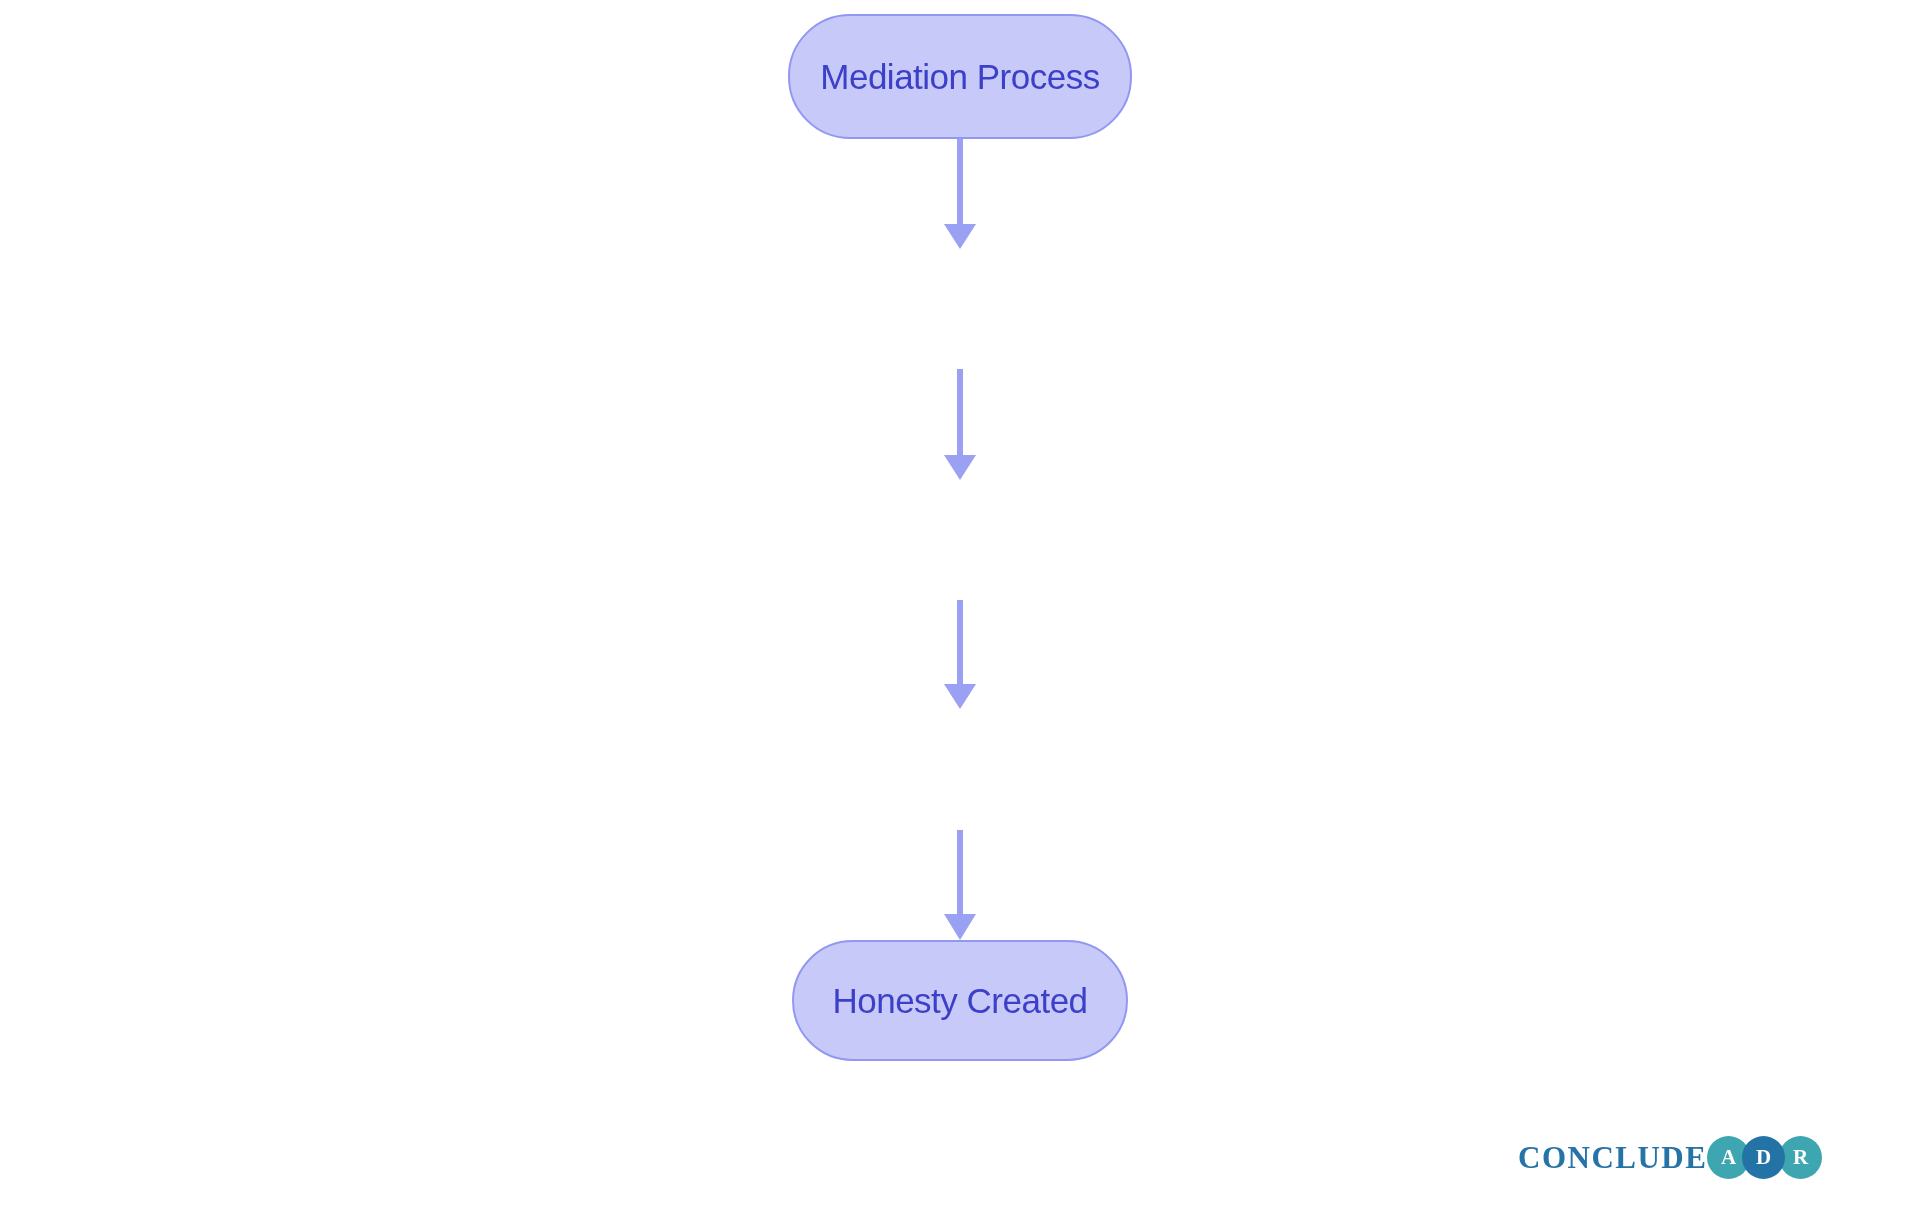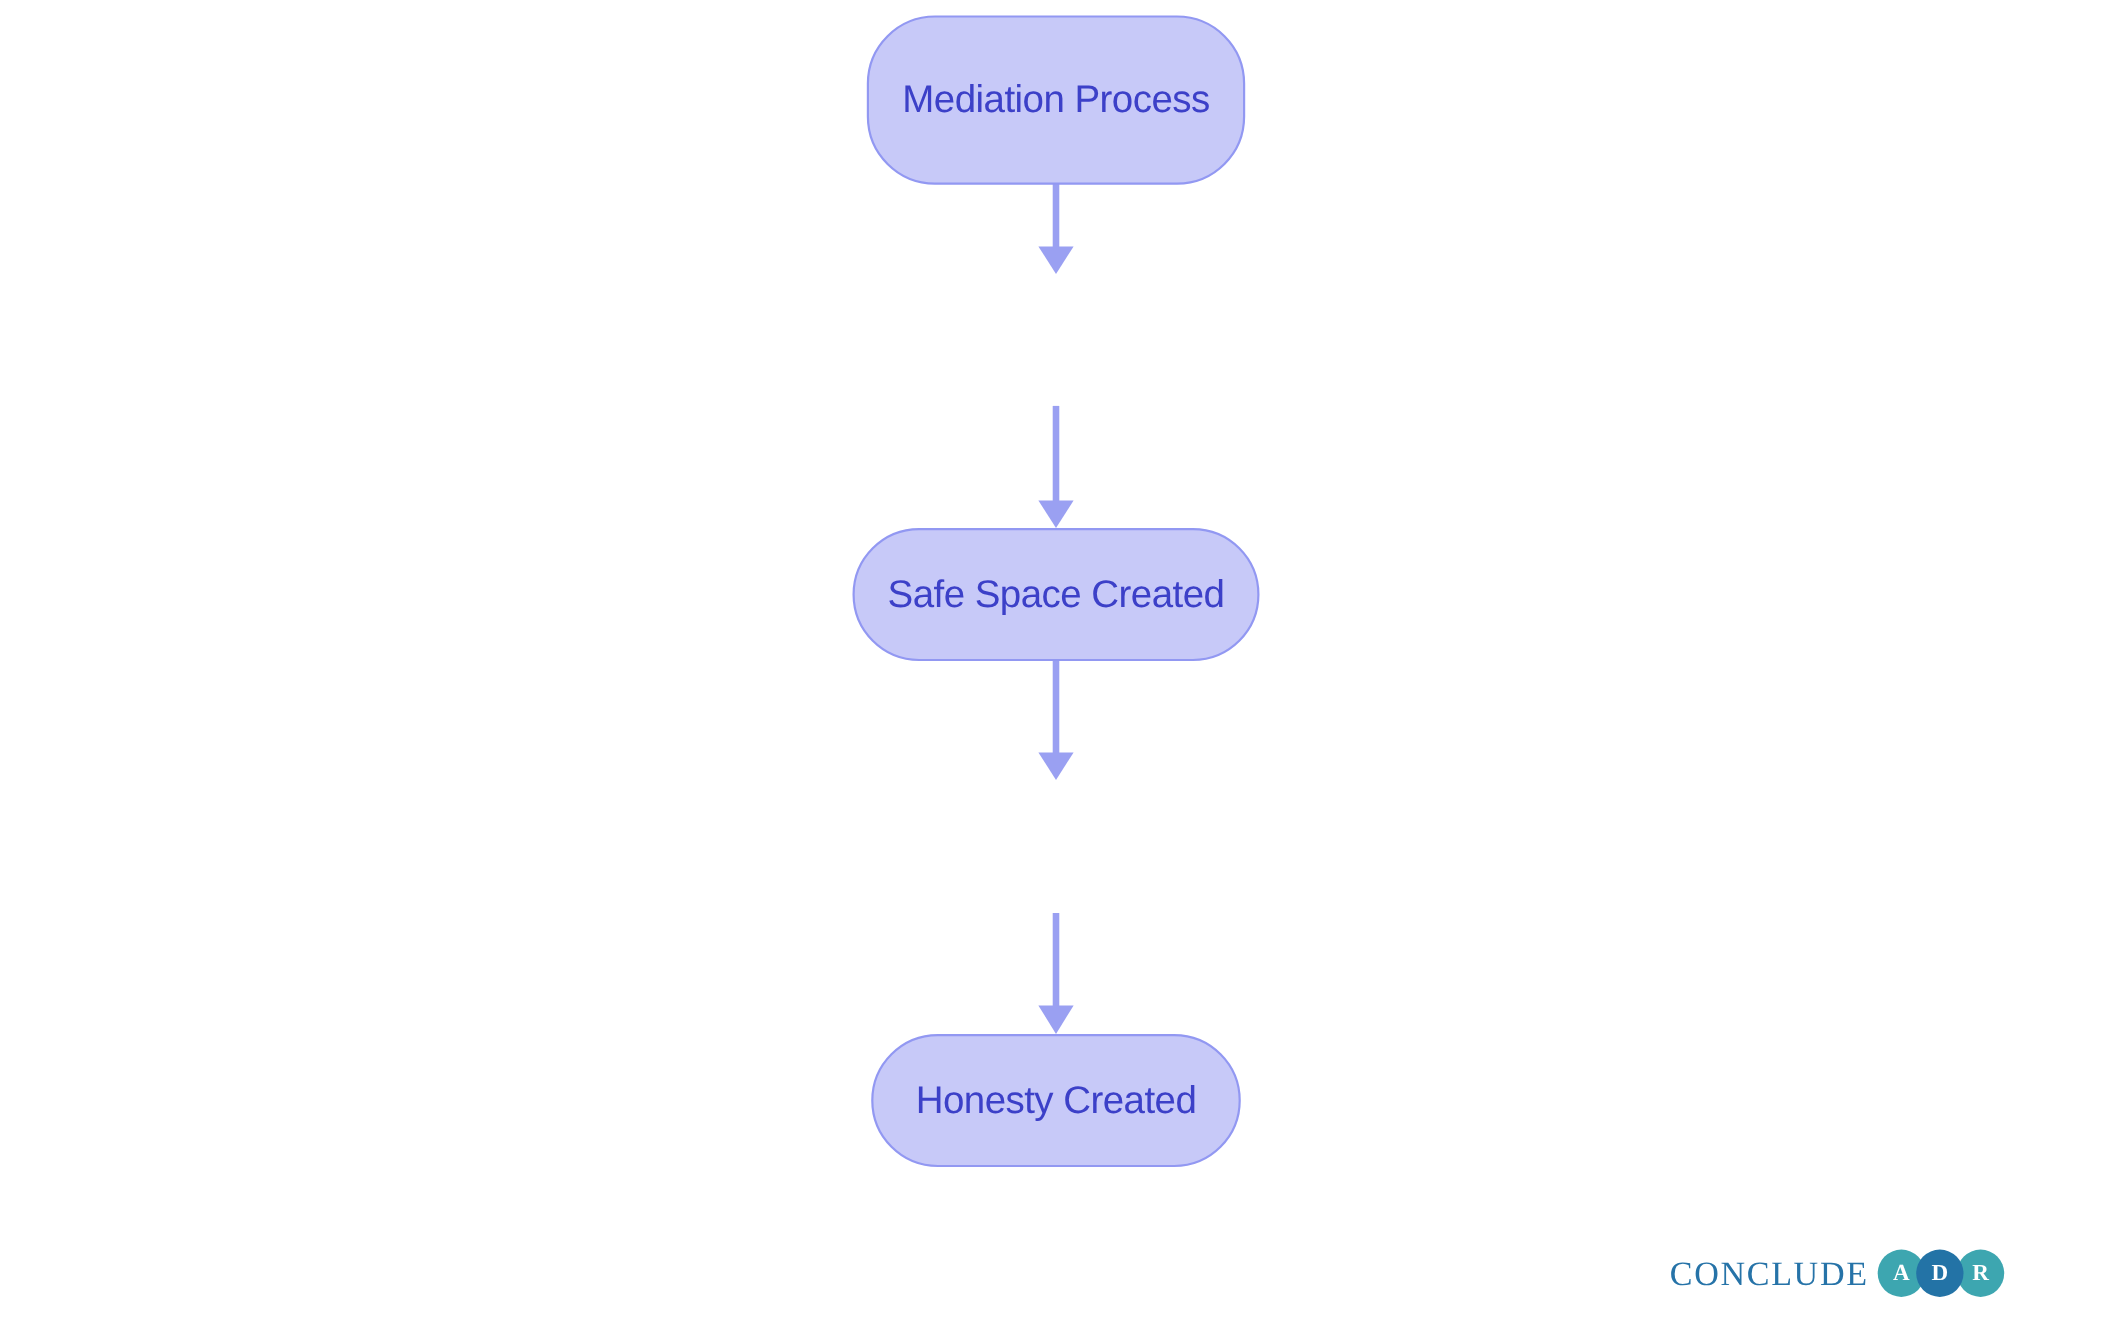--- a/index.html
+++ b/index.html
@@ -30,38 +30,38 @@
     display: flex;
     align-items: center;
     justify-content: center;
     white-space: nowrap;
   }
   .node span {
     font-size: 35px;
     letter-spacing: -0.5px;
     color: #3c40c8;
   }
-  .node-1 { left: 788px;  top: 14px;  width: 344px; height: 154px; }
+  .node-1 { left: 788px;  top: 14px;  width: 344px; height: 125px; }
   .node-2 { left: 731px;  top: 249px; width: 458px; height: 121px; }
   .node-3 { left: 775px;  top: 480px; width: 370px; height: 121px; }
   .node-4 { left: 677px;  top: 709px; width: 566px; height: 122px; }
   .node-5 { left: 792px;  top: 940px; width: 336px; height: 121px; }
 
   .logo {
     position: absolute;
     left: 1518px;
     top: 1132px;
     height: 50px;
   }
   .wordmark {
     position: absolute;
     left: 0;
     top: 8px;
     font-family: "Liberation Serif", serif;
-    font-weight: normal;
+    font-weight: bold;
     font-size: 31px;
     letter-spacing: 1.5px;
     color: #2673a8;
   }
   .badge {
     position: absolute;
     top: 3.5px;
     width: 43px;
     height: 43px;
     border-radius: 50%;
@@ -99,23 +99,20 @@
       <line x1="960" y1="830" x2="960" y2="916" stroke="#9aa0f2" stroke-width="6"></line>
       <polygon points="944,914 976,914 960,940" fill="#9aa0f2"></polygon>
     </g>
   </svg>
 
   <div class="node node-1">
     <span>Mediation Process</span>
   </div>
 
 
-  <div class="node node-3">
-    <span>Safe Space Created</span>
-  </div>
 
 
   <div class="node node-5">
     <span>Honesty Created</span>
   </div>
 
   <div class="logo">
     <span class="wordmark">CONCLUDE</span>
     <span class="badge badge-a">A</span>
     <span class="badge badge-d">D</span>

